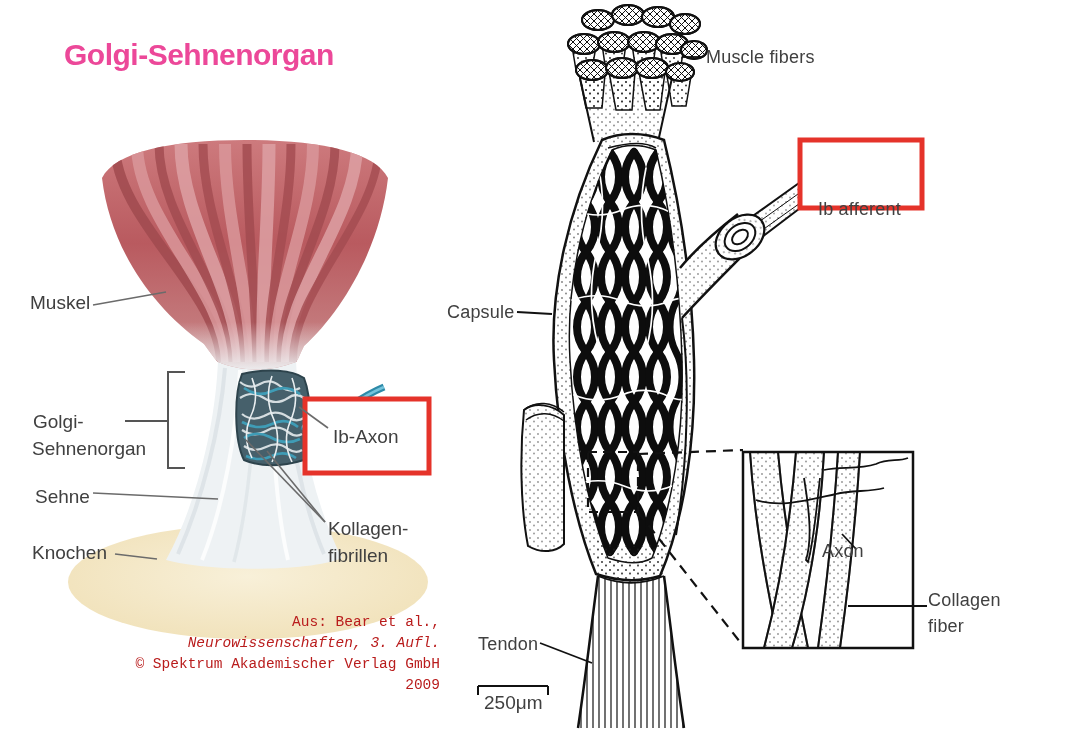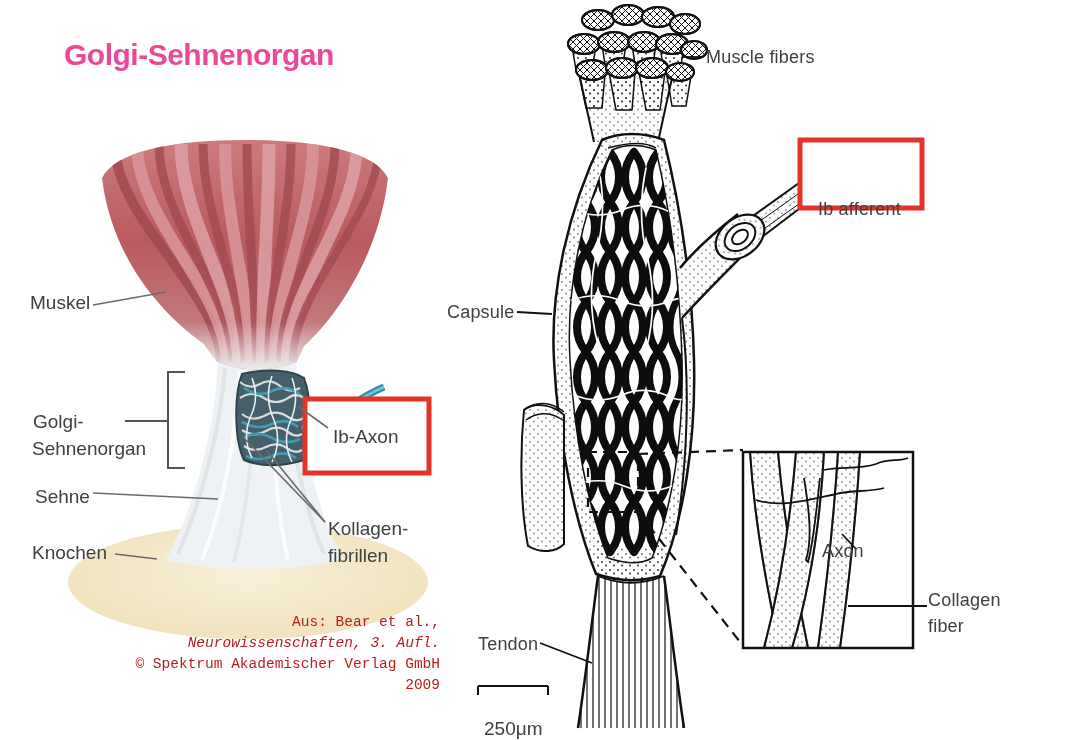--- a/index.html
+++ b/index.html
@@ -299,15 +299,15 @@
     <span>© Spektrum Akademischer Verlag GmbH 2009</span>
   </div>
 
   <div class="lbl r18" style="left:706px;top:47px;">Muscle fibers</div>
   <div class="lbl r18" style="left:818px;top:163px;margin-top:36px;">Ib afferent</div>
   <div class="lbl r18" style="left:447px;top:302px;text-align:center;">Capsule</div>
   <div class="lbl r18" style="left:822px;top:541px;">Axon</div>
   <div class="lbl r18" style="left:928px;top:590px;">Collagen</div>
   <div class="lbl r18" style="left:928px;top:616px;">fiber</div>
   <div class="lbl r18" style="left:478px;top:634px;">Tendon</div>
-  <div class="lbl scaletxt" style="left:484px;top:692px;margin-top:26px;">250μm</div>
+  <div class="lbl scaletxt" style="left:484px;top:692px;">250μm</div>
 
 </div>
 
 </body></html>

